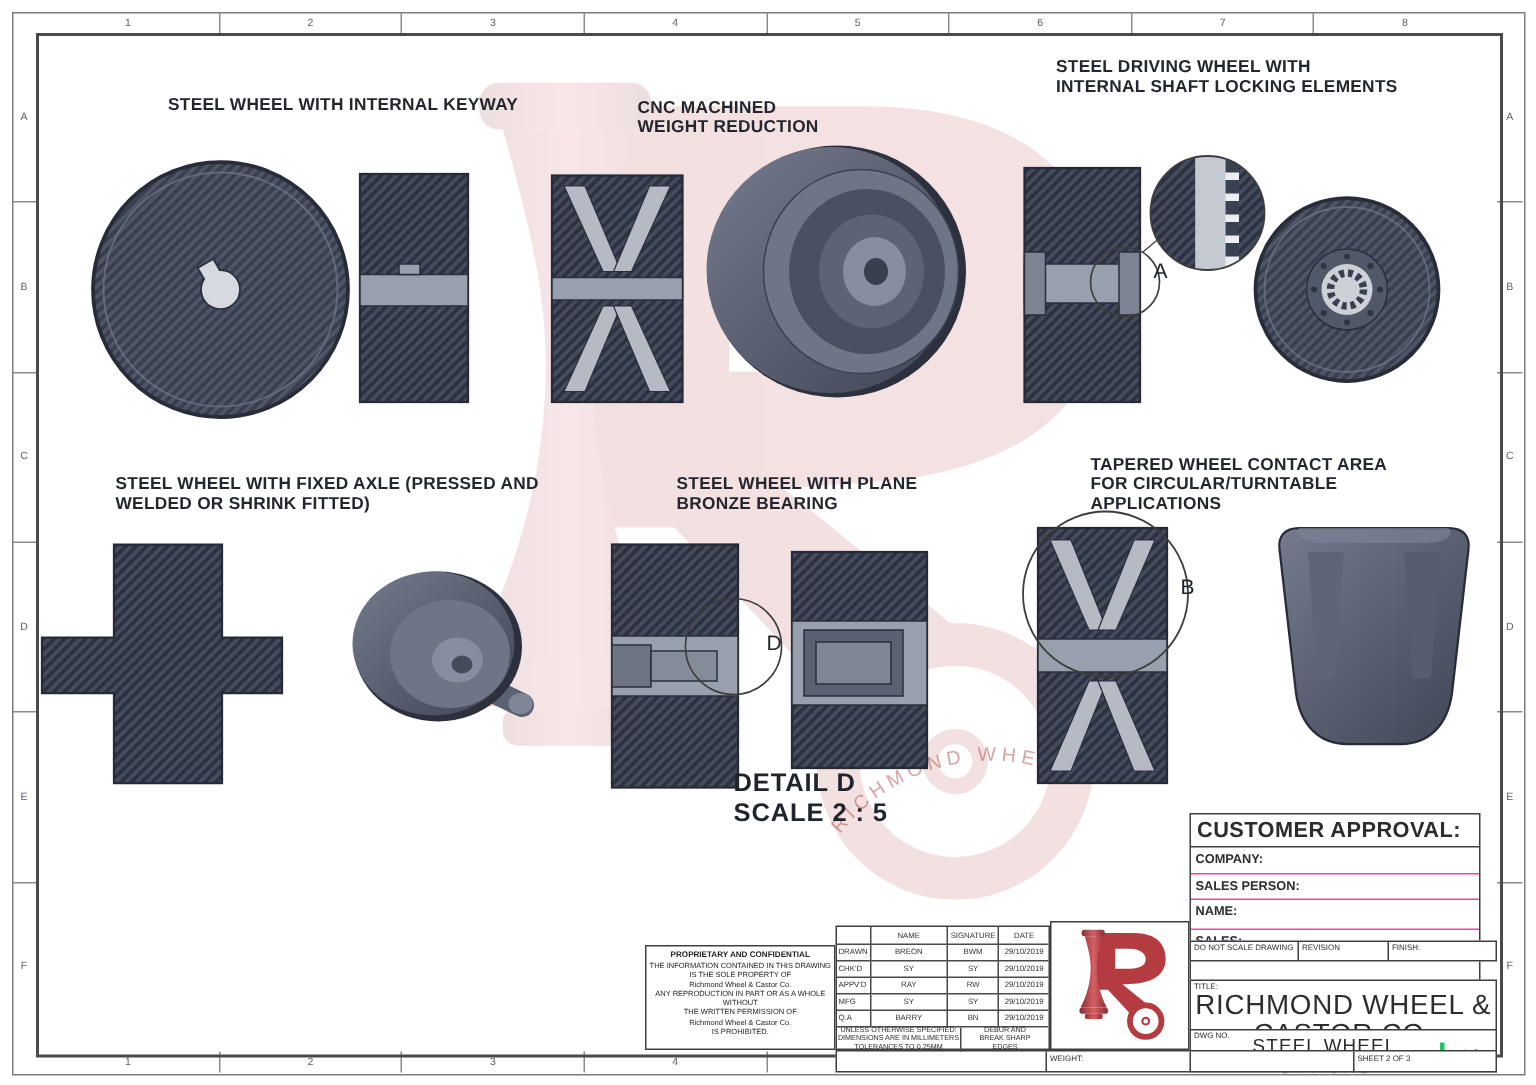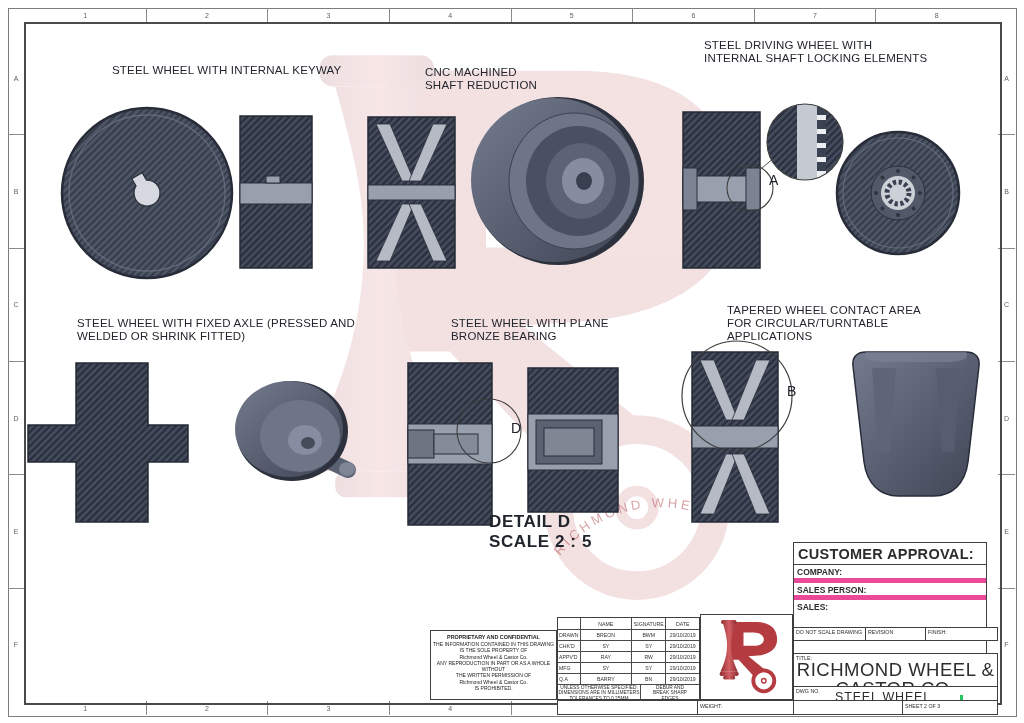--- a/index.html
+++ b/index.html
@@ -16,37 +16,37 @@
   #refTop{top:8px;} #refBottom{top:701px;}
   #refLeft{left:8px;} #refRight{left:998px;width:17px;}
   .ref-cell{flex:1;display:flex;align-items:center;justify-content:center;font-size:7px;}
   .ref-strip.h .ref-cell{border-left:1px solid #8b8b8b;}
   .ref-strip.h .ref-cell:first-child{border-left:none;}
   .ref-strip.v .ref-cell{border-top:1px solid #8b8b8b;}
   .ref-strip.v .ref-cell:first-child{border-top:none;}
   
   #art{position:absolute;left:0;top:0;z-index:2;pointer-events:none;}
   
-  .lbl{position:absolute;z-index:5;font-weight:400;font-size:11.5px;line-height:13px;
+  .lbl{position:absolute;z-index:5;font-weight:700;font-size:11.5px;line-height:13px;
        color:#23262e;white-space:pre-line;letter-spacing:.2px;}
   #lbl-keyway{left:112px;top:64px;}
   #lbl-cnc{left:425px;top:66px;}
   #lbl-driving{left:704px;top:39px;}
   #lbl-fixed{left:77px;top:317px;}
   #lbl-bronze{left:451px;top:317px;}
   #lbl-tapered{left:727px;top:304px;}
   #lbl-detail{left:489px;top:512px;font-size:17px;font-weight:600;line-height:20px;
        letter-spacing:.6px;color:#20242c;white-space:pre-line;z-index:5;position:absolute;}
   .callout{position:absolute;z-index:5;font-size:14px;font-weight:500;color:#20242c;}
   #co-a{left:769px;top:172px;} #co-b{left:787px;top:383px;} #co-d{left:511px;top:420px;}
   
   .tb{position:absolute;background:#fff;border:1px solid #3f3f3f;box-sizing:border-box;z-index:4;color:#2c2c2c;}
   #cust{left:793px;top:542px;width:194px;height:113px;border-width:1.5px;font-weight:bold;}
   #cust .hd{height:22px;border-bottom:1px solid #3f3f3f;font-size:14.5px;padding:3px 0 0 4px;box-sizing:border-box;letter-spacing:.3px;}
-  .ca-row{height:18px;border-bottom:5px solid #ec4899;font-size:8.5px;padding:2px 0 0 3px;box-sizing:border-box;}
+  .ca-row{height:18px;border-bottom:1px solid #ec4899;font-size:8.5px;padding:2px 0 0 3px;box-sizing:border-box;}
   .ca-row.r2{height:17px;} .ca-row.r3{height:20px;} .ca-row.r5{height:17px;border-bottom:none;}
   #dnsd{left:793px;top:627px;width:205px;height:14px;display:flex;}
   #dnsd div{font-size:5.3px;padding:1px 0 0 2px;box-sizing:border-box;border-right:1px solid #3f3f3f;}
   #dnsd .d1{width:72px;} #dnsd .d2{width:60px;} #dnsd .d3{flex:1;border-right:none;}
   #titlecell{left:793px;top:653px;width:205px;height:62px;}
   #titlecell .tag{position:absolute;left:2px;top:1px;font-size:5.3px;}
   #company{margin-top:6px;text-align:center;font-size:18.5px;line-height:19px;
        letter-spacing:.5px;color:#2e2e2e;white-space:pre-line;}
   #dwgrow{left:793px;top:686px;width:205px;height:20px;}
   #dwgrow .tag{position:absolute;left:2px;top:1px;font-size:5.3px;}
@@ -276,40 +276,41 @@
     <g>
       <path d="M866,352 L966,352 C976,352 980,358 979,366 L968,462 C965,484 952,496 934,496 L898,496 C880,496 867,484 864,462 L853,366 C852,358 856,352 866,352 Z" fill="url(#g3d)" stroke="#272c38" stroke-width="1.5"></path>
       <path d="M866,352 L966,352 C970,358 962,362 948,362 L884,362 C870,362 862,358 866,352 Z" fill="#7b8294" opacity="0.7"></path>
       <path d="M872,368 L896,368 L890,452 L878,452 Z" fill="#5e6577"></path>
       <path d="M960,368 L936,368 L942,452 L954,452 Z" fill="#565d6f"></path>
     </g>
   </svg>
 
   <div class="lbl" id="lbl-keyway">STEEL WHEEL WITH INTERNAL KEYWAY</div>
   <div class="lbl" id="lbl-cnc">CNC MACHINED
-SHAFT REDUCTION</div>
+WEIGHT REDUCTION</div>
   <div class="lbl" id="lbl-driving">STEEL DRIVING WHEEL WITH
 INTERNAL SHAFT LOCKING ELEMENTS</div>
   <div class="lbl" id="lbl-fixed">STEEL WHEEL WITH FIXED AXLE (PRESSED AND
 WELDED OR SHRINK FITTED)</div>
   <div class="lbl" id="lbl-bronze">STEEL WHEEL WITH PLANE
 BRONZE BEARING</div>
   <div class="lbl" id="lbl-tapered">TAPERED WHEEL CONTACT AREA
 FOR CIRCULAR/TURNTABLE
 APPLICATIONS</div>
   <div id="lbl-detail">DETAIL D
 SCALE 2 : 5</div>
   <div class="callout" id="co-a">A</div>
   <div class="callout" id="co-b">B</div>
   <div class="callout" id="co-d">D</div>
 
   <div class="tb" id="cust">
     <div class="hd">CUSTOMER APPROVAL:</div>
     <div class="ca-row r1">COMPANY:</div>
     <div class="ca-row r2">SALES PERSON:</div>
+    <div class="ca-row r3">NAME:</div>
     <div class="ca-row r5">SALES:</div>
   </div>
 
   <div class="tb" id="dnsd">
     <div class="d1">DO NOT SCALE DRAWING</div>
     <div class="d2">REVISION</div>
     <div class="d3">FINISH:</div>
   </div>
 
   <div class="tb" id="titlecell">

